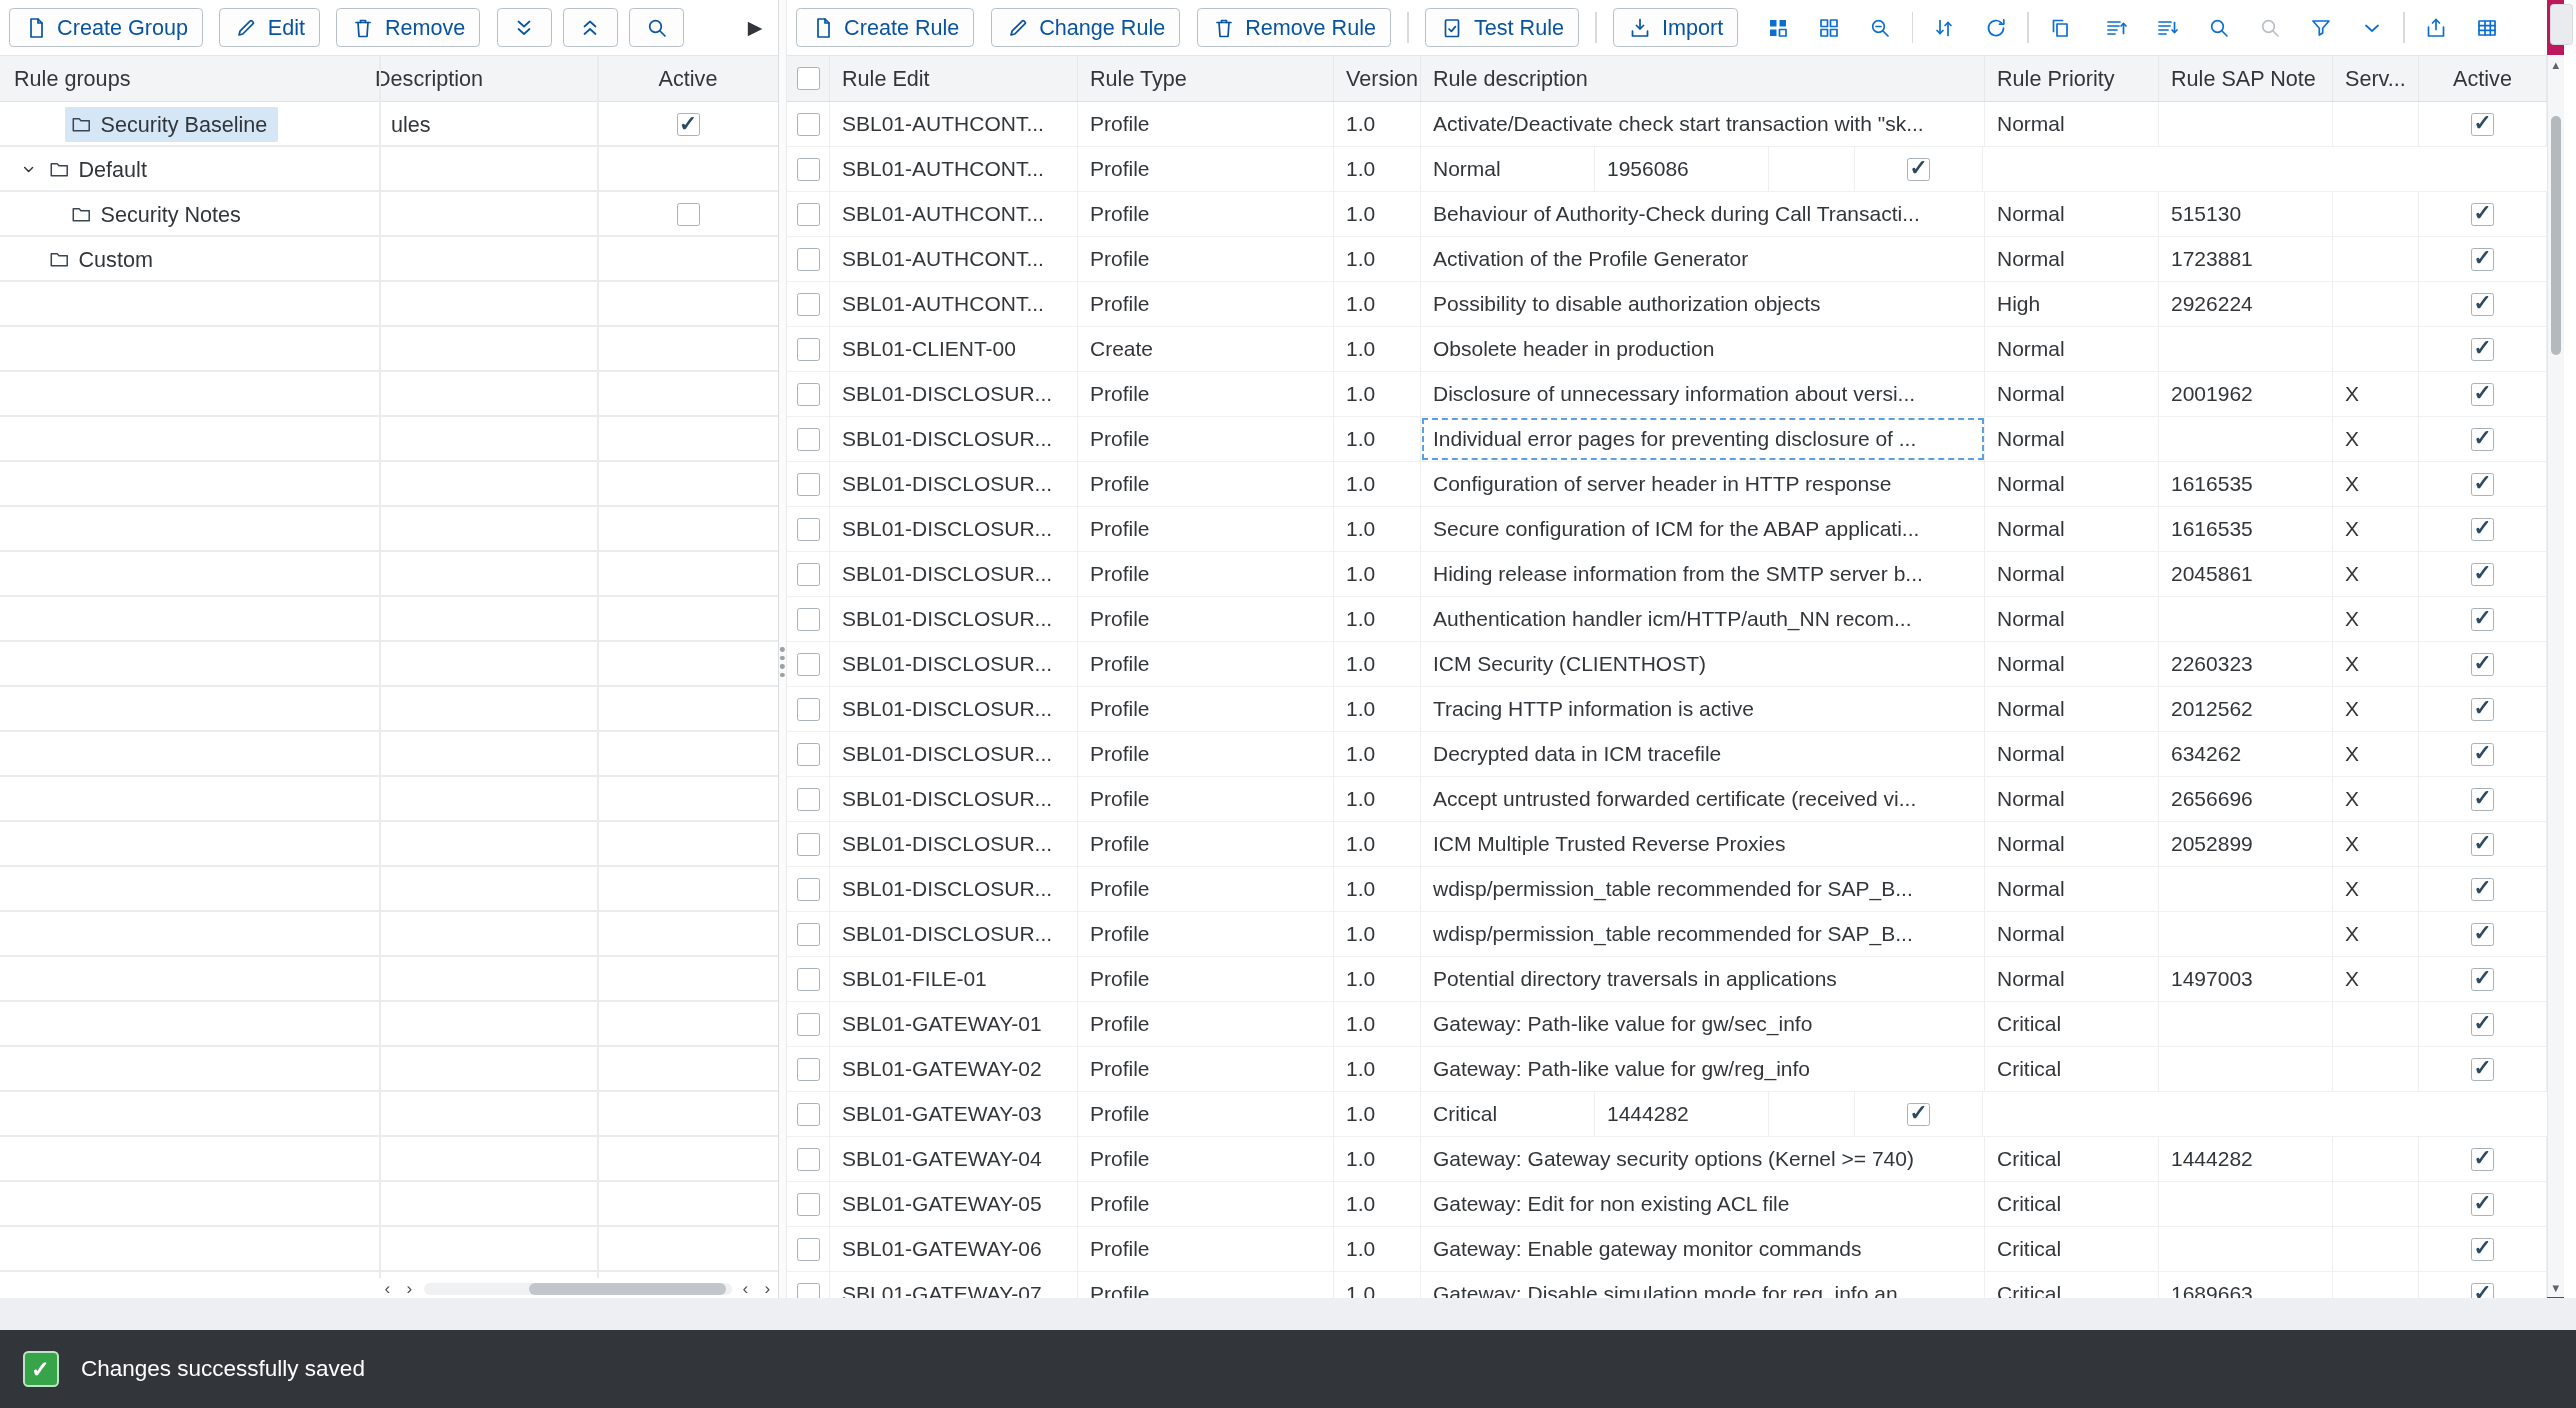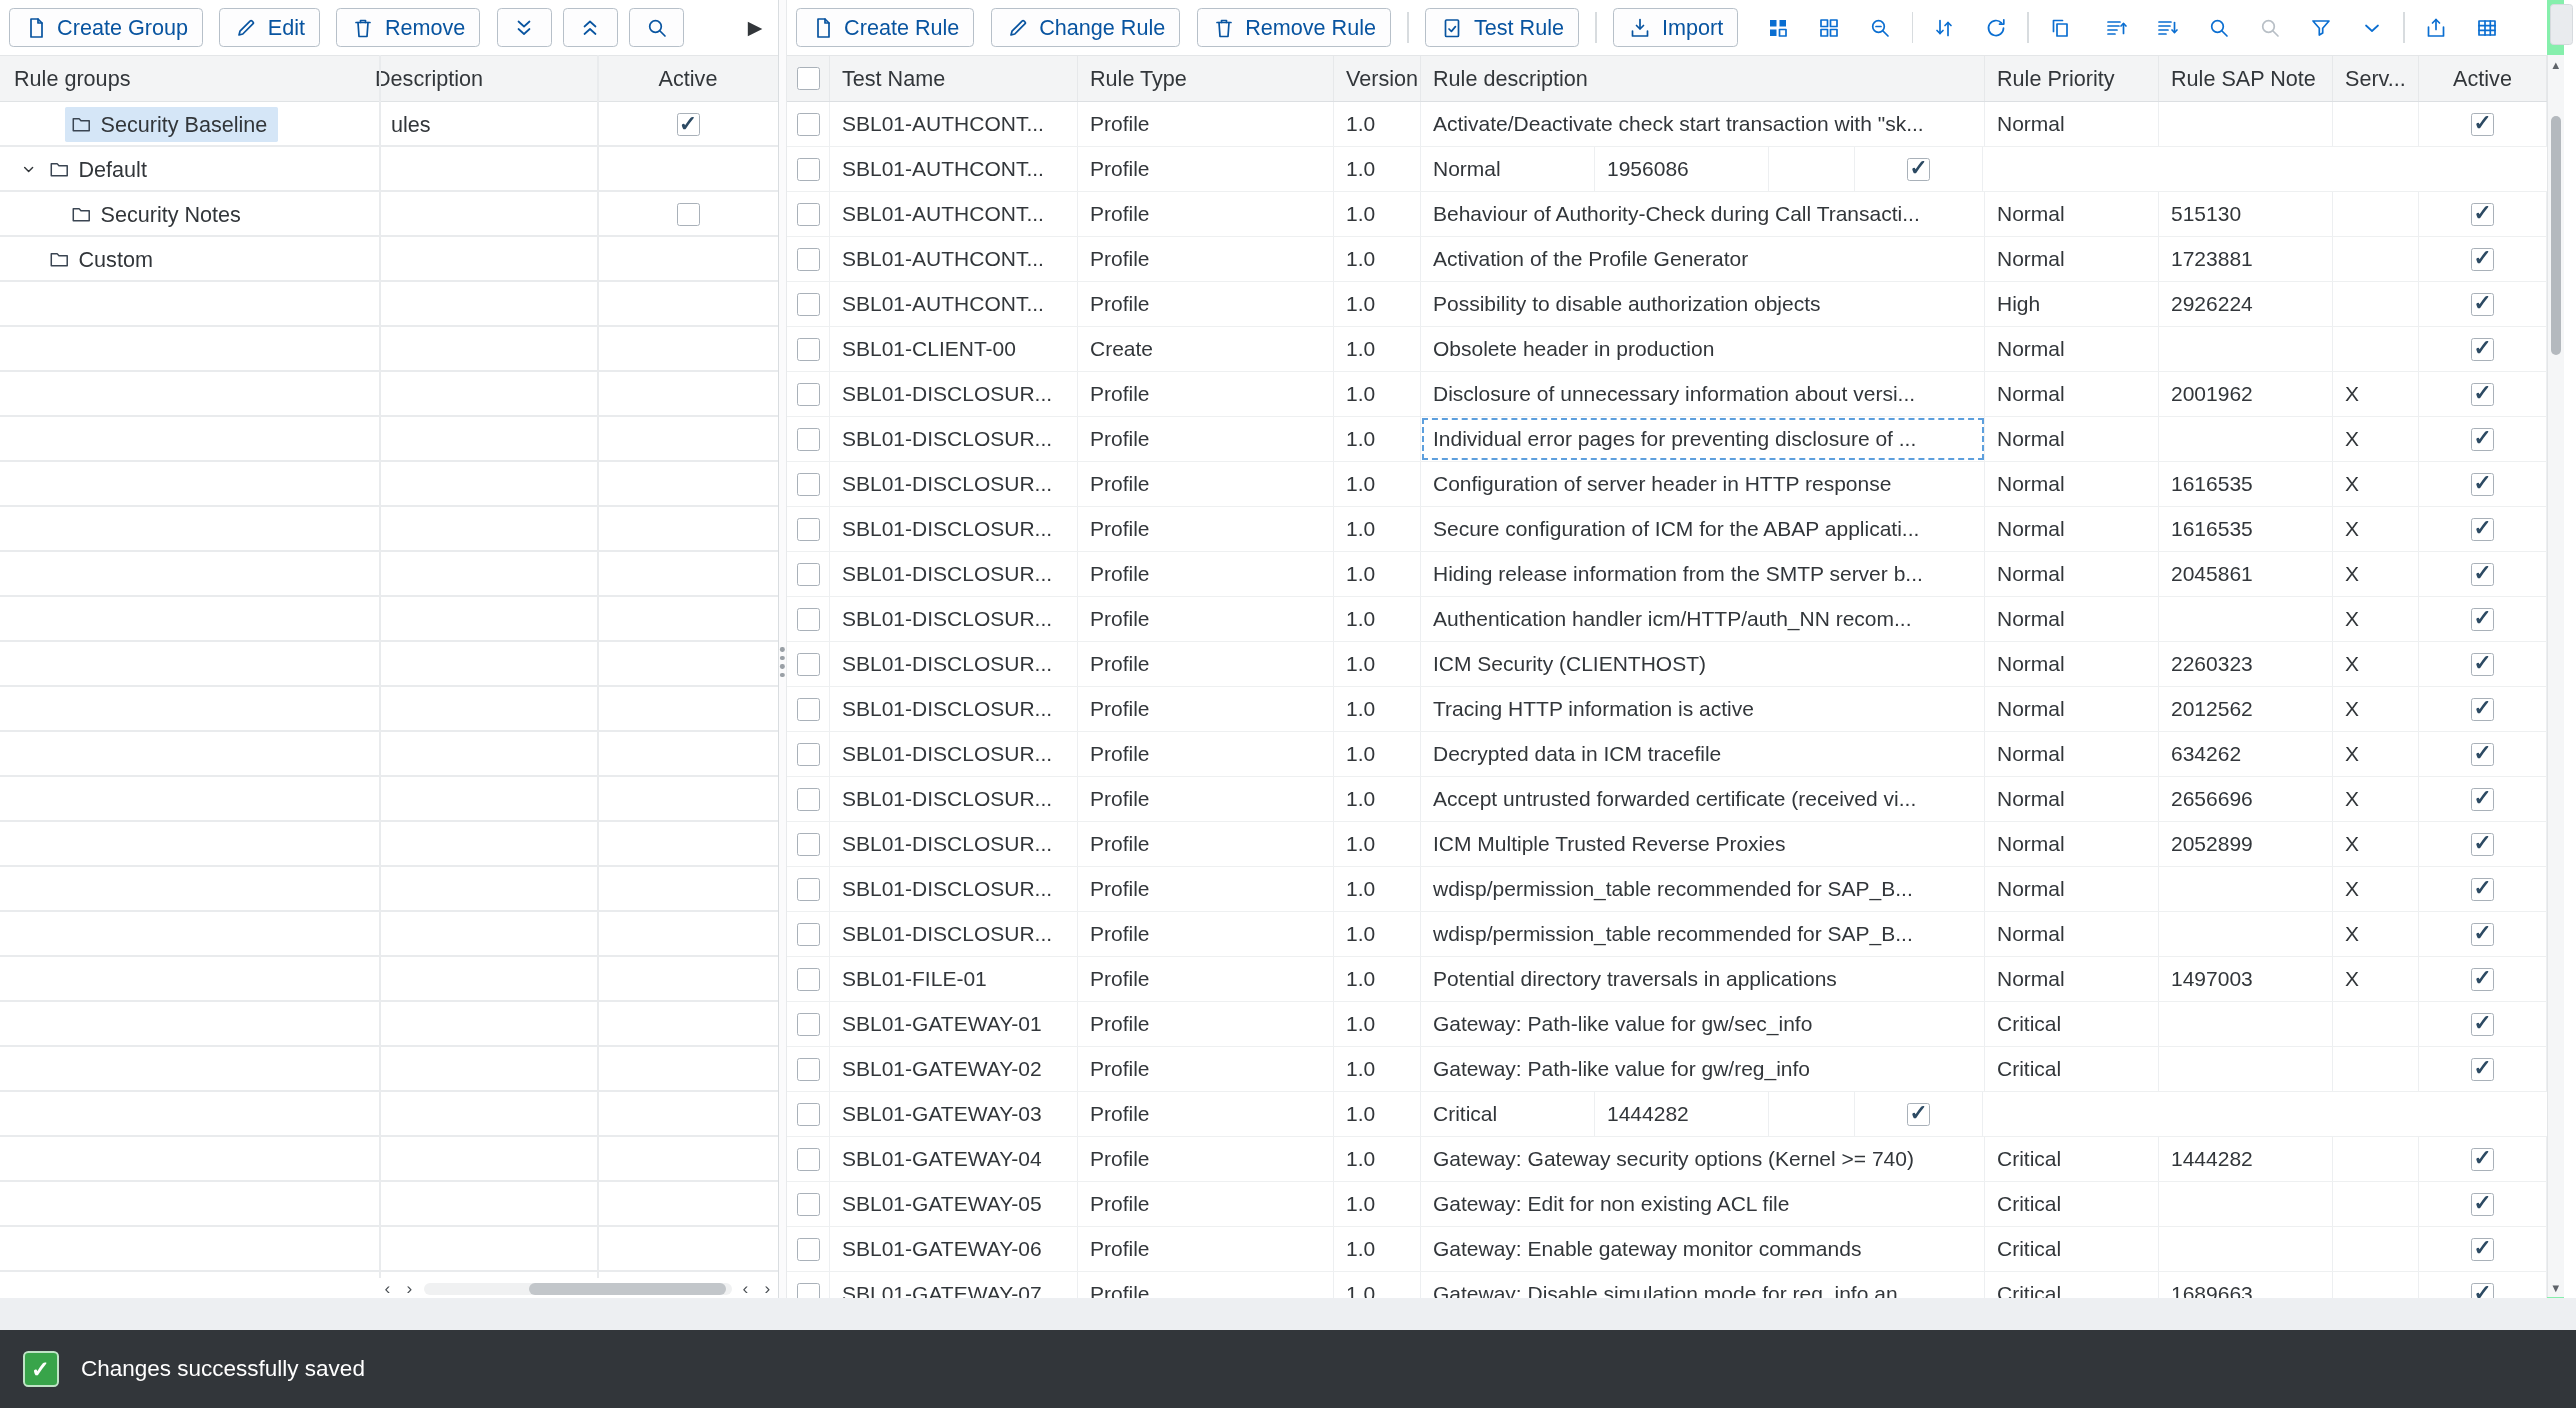--- a/index.html
+++ b/index.html
@@ -1,18 +1,18 @@
 <!DOCTYPE html>
 <html style="font-size:14px"><head>
 <meta charset="utf-8">
 <style>
   * { margin:0; padding:0; box-sizing:border-box; }
   html,body { width:2576px; height:1408px; overflow:hidden; font-family:"Liberation Sans",sans-serif; color:#32363a; background:#fff; }
   button { font-family:inherit; }
-  .app { position:relative; width:2576px; height:1408px; background:#86efac; }
+  .app { position:relative; width:2576px; height:1408px; background:#be185d; }
 
   
   .left-panel { position:absolute; left:0; top:0; width:778px; height:1298px; background:#fff; overflow:hidden; }
   .splitter { position:absolute; left:778px; top:0; width:8.6px; height:1298px; background:#fbfbfc; border-left:1.7px solid #d9dde0; border-right:1.7px solid #e8eaec; }
   .splitter .grip { position:absolute; left:50%; top:643px; transform:translateX(-50%); }
   .splitter .grip i { display:block; width:4.3px; height:4.3px; border-radius:50%; background:#9aa0a6; margin:4.3px 0; }
   .right-panel { position:absolute; left:787px; top:0; width:1760px; height:1298px; background:#fff; overflow:hidden; }
 
   
   .toolbar { position:absolute; top:0; left:0; width:100%; height:55px; display:flex; align-items:center; gap:16.4px; padding:0 8.6px; background:#fff; }
@@ -429,21 +429,21 @@
                 <path d="M15.3 5v14"></path>
               </svg>
             </span>
           </button>
         </span>
     </div>
     <div class="rp-header">
       <div class="hcell col-sel">
         <span class="cb"></span>
       </div>
-      <div class="hcell col-name">Test Name</div>
+      <div class="hcell col-name">Rule Edit</div>
       <div class="hcell col-type">Rule Type</div>
       <div class="hcell col-ver">Version</div>
       <div class="hcell col-desc">Rule description</div>
       <div class="hcell col-prio">Rule Priority</div>
       <div class="hcell col-note">Rule SAP Note</div>
       <div class="hcell col-serv">Serv...</div>
       <div class="hcell col-active">Active</div>
     </div>
     <div class="rp-body" id="rows-host">
         <div class="rule-row">

